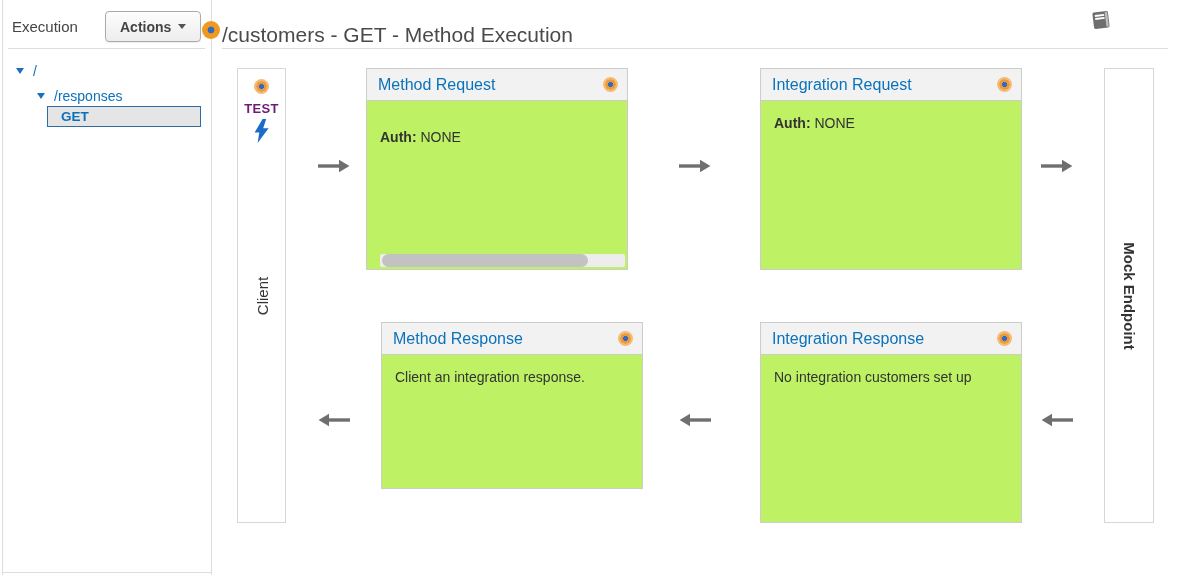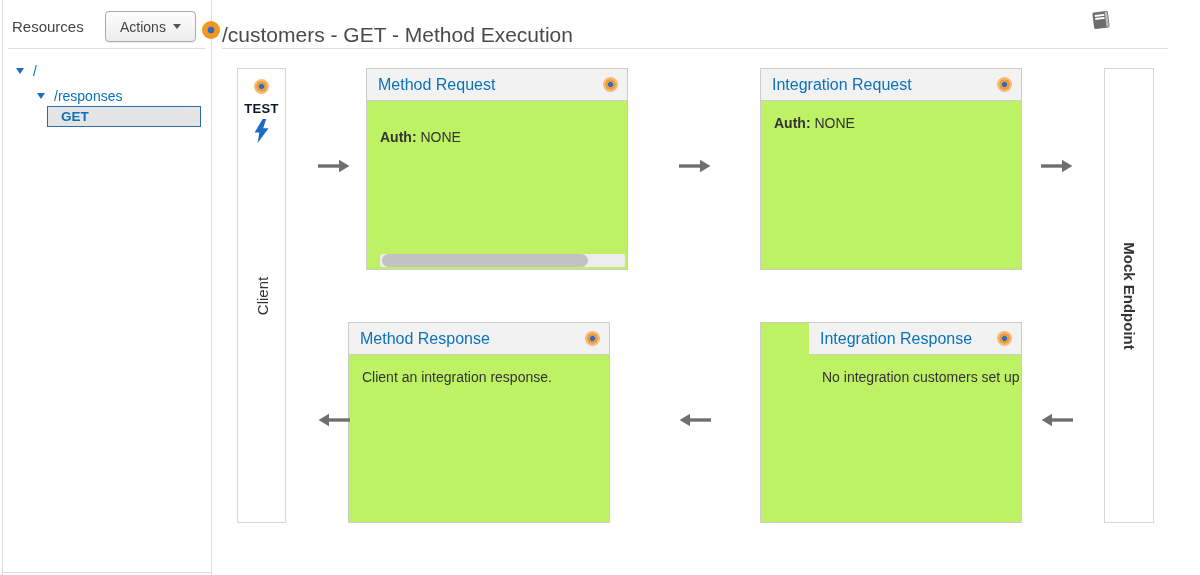--- a/index.html
+++ b/index.html
@@ -9,21 +9,21 @@
   #stage { position:relative; width:1200px; height:575px; background:#fff; }
 
   
   .vline { width:1px; background:#ddd; }
   .hline { height:1px; background:#ddd; }
 
   
   .sidebar-title { left:12px; top:18px; font-size:15px; color:#444; }
   .actions-btn { left:105px; top:11px; height:31px; padding:12px 14px;
     background:linear-gradient(#fdfdfd,#ededed); border:1px solid #ababab; border-radius:4px;
-    font-size:14px; font-weight:normal; color:#444; display:flex; align-items:center; gap:7px;
+    font-size:14px; font-weight:bold; color:#444; display:flex; align-items:center; gap:7px;
     cursor:pointer; box-shadow:0 1px 1px rgba(0,0,0,.08); }
   .caret-down { width:0; height:0; border-left:4px solid transparent;
     border-right:4px solid transparent; border-top:5px solid #555; }
   .tree-caret { width:0; height:0; border-left:4.5px solid transparent;
     border-right:4.5px solid transparent; border-top:6px solid #1a70c0; display:inline-block; }
   .tree-row { display:flex; align-items:center; gap:9px; font-size:14px; color:#0a72bb; cursor:pointer; }
   .tree-root { left:16px; top:63px; }
   .tree-child { left:37px; top:88px; }
   .get-box { left:47px; top:106px; width:154px; height:21px; border:1px solid #2e6da4;
     background:#e5e5e5; display:flex; align-items:center; padding-left:13px; cursor:pointer; }
@@ -37,40 +37,40 @@
   .dot-title { left:202px; top:21px; width:18px; height:18px; border-radius:50%;
     background:radial-gradient(circle, #2e6bc2 0 3.4px, #f0981f 3.6px 9px); }
   .dot-target { width:15px; height:15px; border-radius:50%; flex:none;
     background:radial-gradient(circle, #2e6bc2 0 2.5px, #ec9a3d 2.7px 5px, #f3bb74 5.2px 7.5px); }
 
   
   .lane { background:#fff; border:1px solid #d7d7d7; }
   .lane-client { left:237px; top:68px; width:49px; height:455px;
     display:flex; flex-direction:column; align-items:center; }
   .lane-mock { left:1104px; top:68px; width:50px; height:455px; }
-  .test-label { margin-top:7px; font-size:13px; font-weight:bold; color:#0f172a;
+  .test-label { margin-top:7px; font-size:13px; font-weight:bold; color:#701a75;
     letter-spacing:.3px; cursor:pointer; }
   .bolt { margin-top:3px; cursor:pointer; }
   .lane-text { position:absolute; top:50%; left:50%; font-size:15px; color:#333; white-space:nowrap; }
   .lane-text.client { transform:translate(-50%,-50%) rotate(-90deg); }
   .lane-text.mock { transform:translate(-50%,-50%) rotate(90deg); font-weight:bold; }
   .lane-client .dot-target { margin-top:10px; }
 
   
   .panel { background:#bef264; border:1px solid #ccc; }
   .panel-hd { height:32px; background:#f2f2f2; border-bottom:1px solid #ccc;
     display:flex; align-items:center; padding:0 9px 0 11px; }
   .panel-hd .ttl { font-size:16px; color:#0a72bb; cursor:pointer; }
   .panel-hd .dot-target { margin-left:auto; }
   .panel-bd { padding:12px 0 0 13px; font-size:14px; line-height:20px; }
   .lbl { font-weight:bold; }
   .p-mreq  { left:366px; top:68px;  width:262px; height:202px; }
   .p-ireq  { left:760px; top:68px;  width:262px; height:202px; }
-  .p-mres  { left:348px; top:322px; width:262px; height:201px; }
-  .p-ires  { left:760px; top:322px; width:262px; height:201px;padding-left:48px; }
+  .p-mres  { left:381px; top:322px; width:262px; height:167px; }
+  .p-ires  { left:760px; top:322px; width:262px; height:201px; }
   .arn-wrap { width:246px; height:62px; overflow:hidden; margin-top:6px; }
   .mreq-row { margin-top:14px; }
 
   
   .hscroll { position:absolute; left:13px; right:2px; bottom:2px; height:13px;
     background:#ededed; border-radius:2px; }
   .hscroll .thumb { position:absolute; left:2px; top:0; height:13px; width:84%;
     background:#c2c2c2; border-radius:6.5px; cursor:pointer; }
 
   
@@ -83,21 +83,21 @@
 <body>
 
 <div id="stage">
 
   <div class="abs vline" style="left:2px; top:0; height:575px;"></div>
   <div class="abs vline" style="left:211px; top:0; height:575px;"></div>
   <div class="abs hline" style="left:2px; top:572px; width:209px;"></div>
   <div class="abs hline" style="left:8px; top:48px; width:197px;"></div>
   <div class="abs hline" style="left:222px; top:48px; width:946px;"></div>
 
-  <div class="abs sidebar-title">Resources</div>
+  <div class="abs sidebar-title">Execution</div>
 
   <button class="abs actions-btn">
     <span>Actions</span>
     <span class="caret-down"></span>
   </button>
 
   <div class="abs tree-row tree-root">
     <span class="tree-caret"></span>
     <span>/</span>
   </div>

